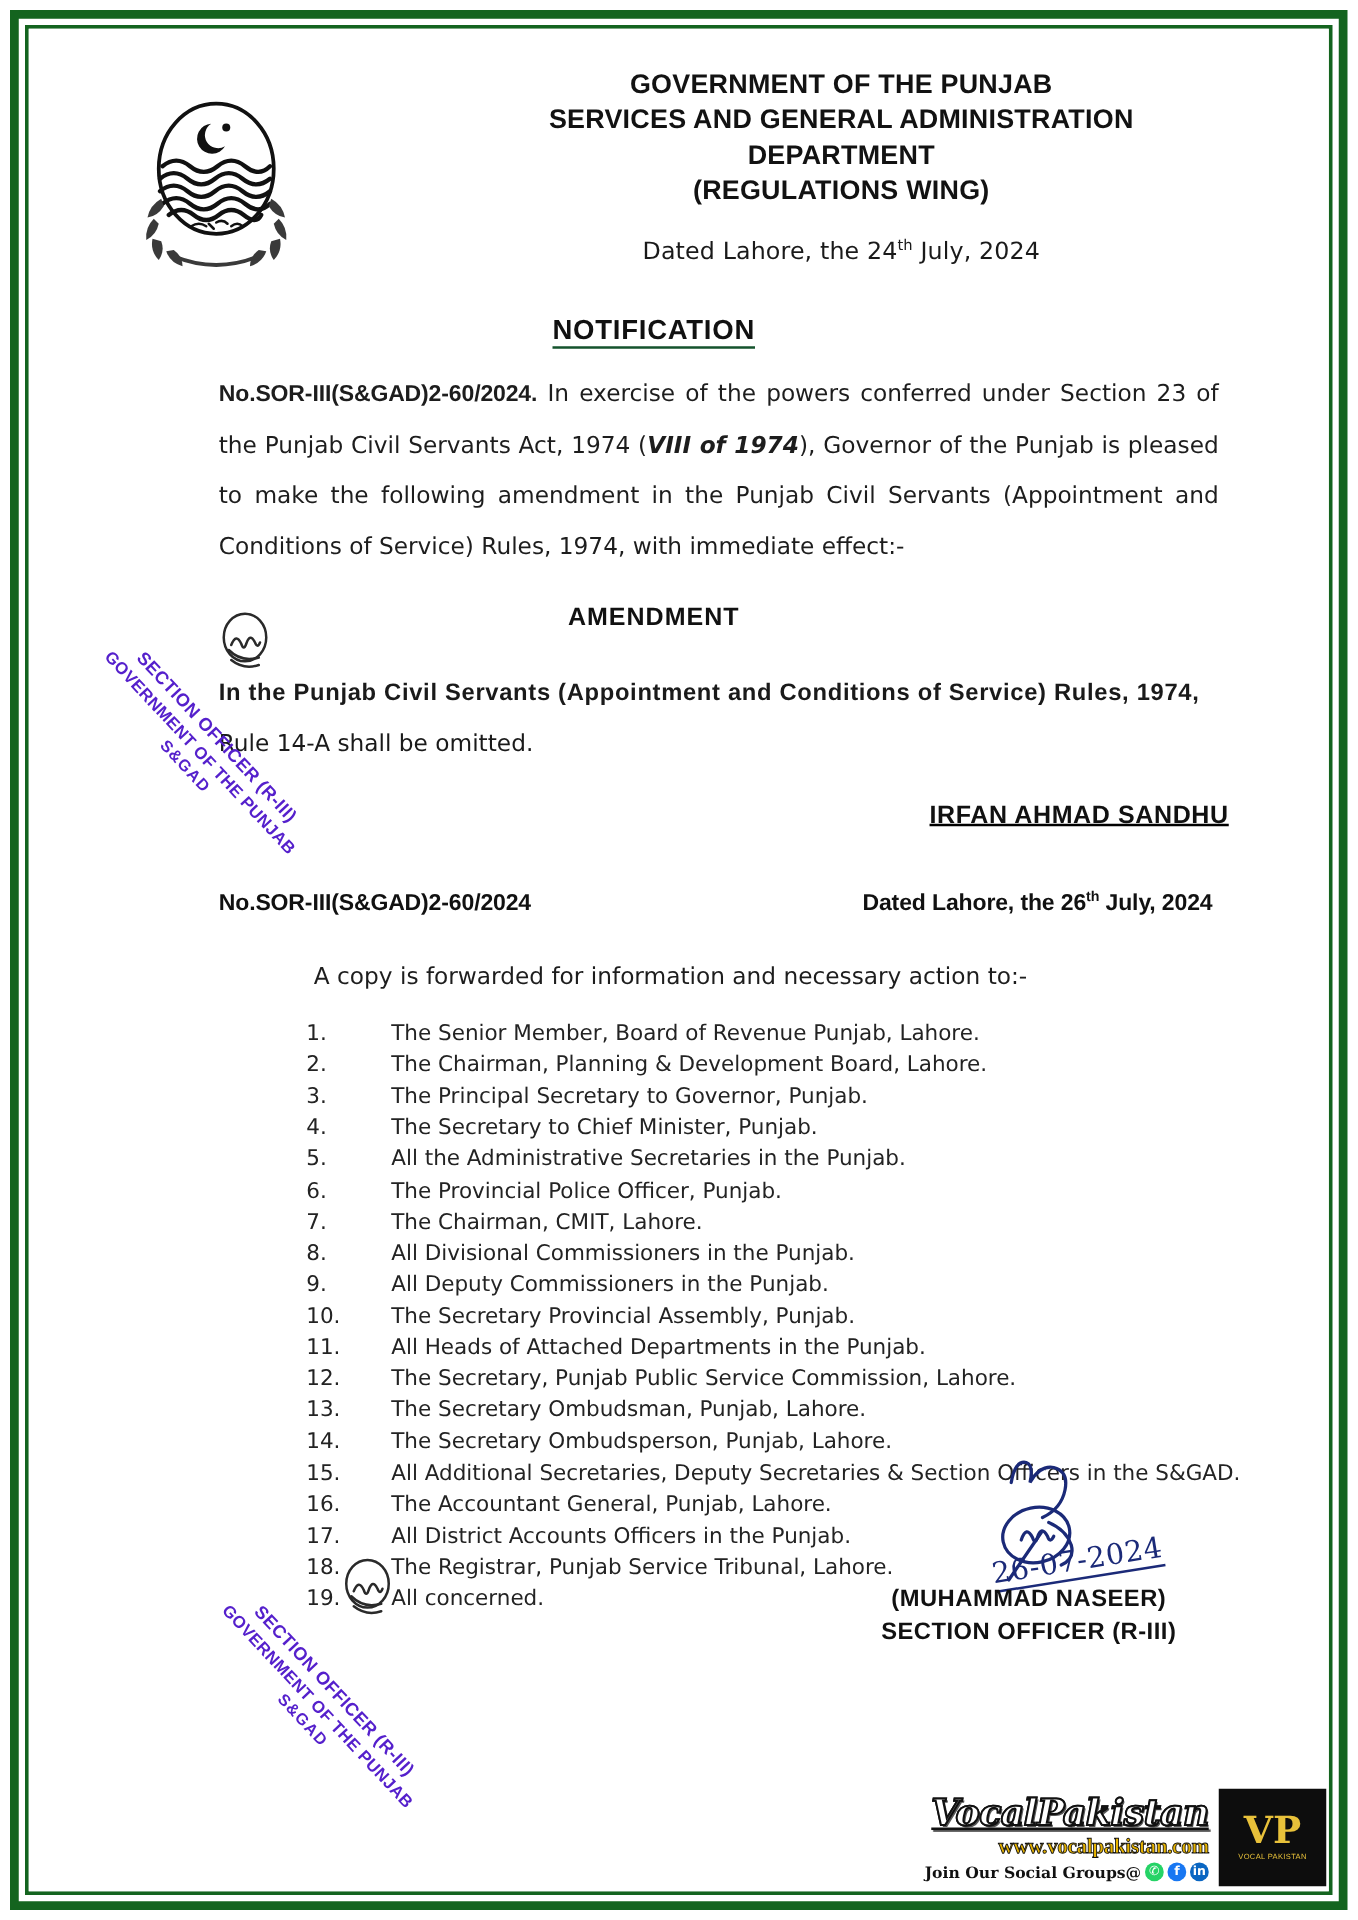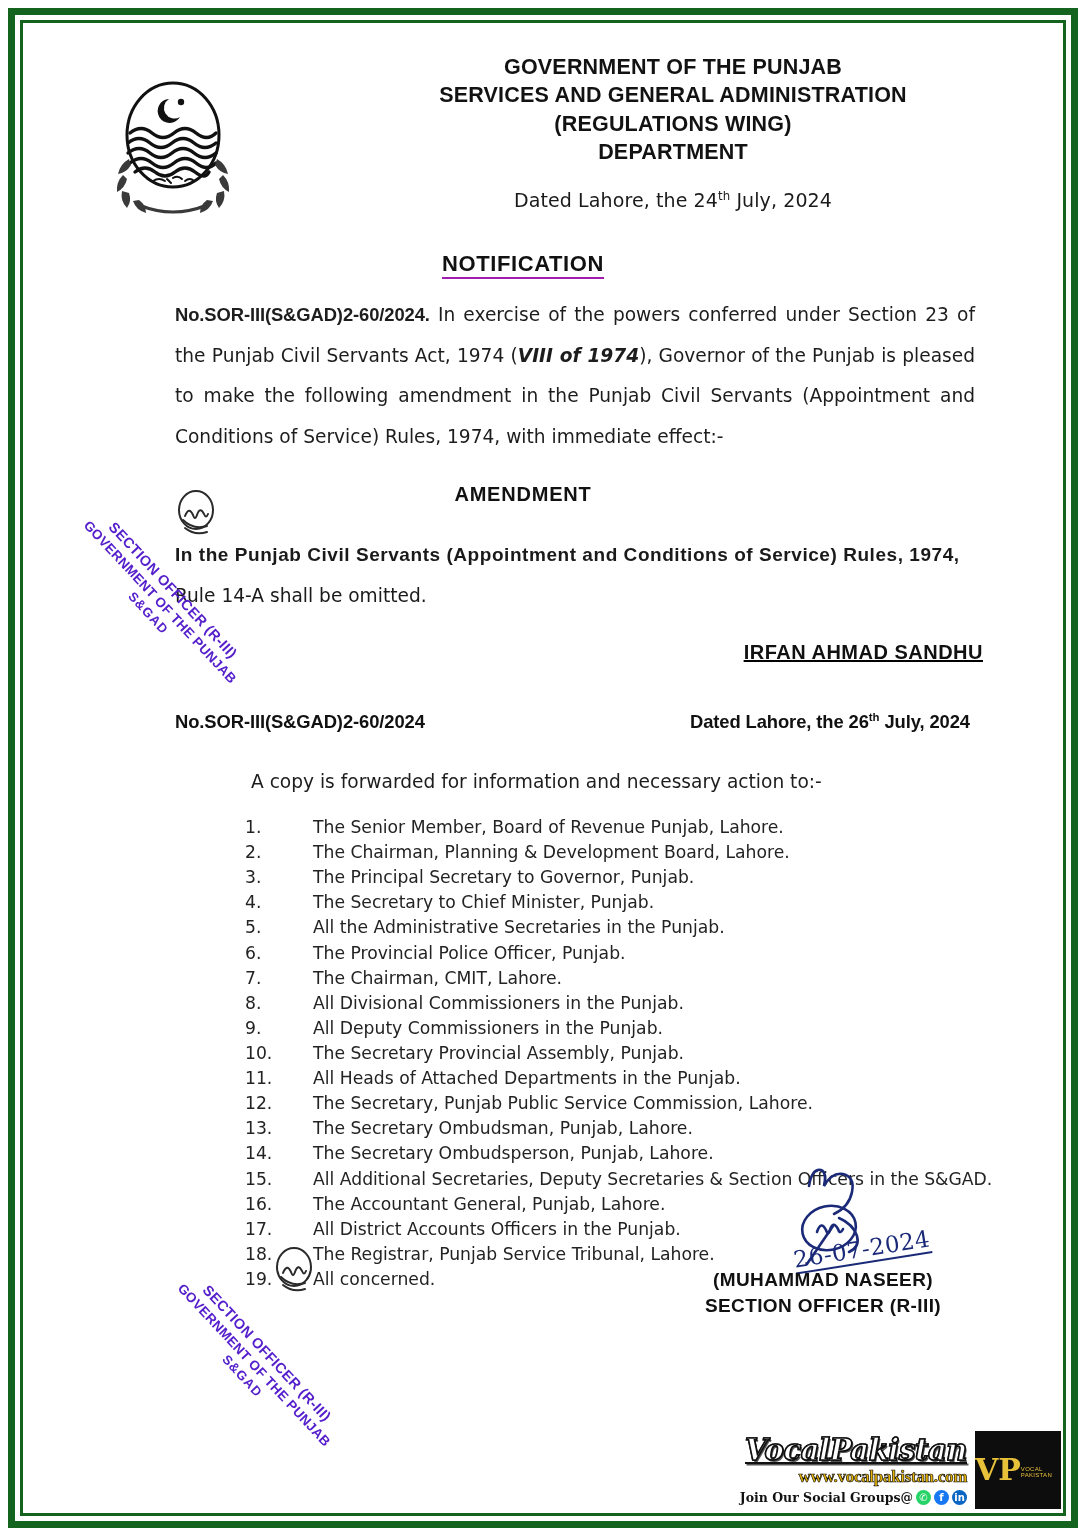--- a/index.html
+++ b/index.html
@@ -88,21 +88,21 @@
     text-align: center;
     padding-right: 40px;
     box-sizing: border-box;
   }
   .notif-title span {
     font-family: "Liberation Sans", sans-serif;
     font-weight: bold;
     font-size: 22px;
     letter-spacing: .6px;
     color: #111;
-    border-bottom: 2px solid #a21caf;
+    border-bottom: 2px solid #14532d;
     padding-bottom: 1px;
   }
 
   
   .body-para {
     position: absolute;
     left: 152px; top: 272px;
     width: 800px;
     font-size: 18.6px;
     line-height: 2.18;
@@ -331,21 +331,21 @@
   }
   .soc-wa { background: #25D366; }
   .soc-fb { background: #1877F2; }
   .soc-li { background: #0A66C2; }
   .fl-right {
     width: 86px;
     background: #0d0d0d;
     display: flex;
     align-items: center;
     justify-content: center;
-    flex-direction: row;
+    flex-direction: column;
   }
   .fl-mono {
     font-family: "DejaVu Serif", serif;
     font-weight: bold;
     font-size: 30px;
     color: #e8c13a;
     line-height: .95;
   }
   .fl-mono-sub {
     font-size: 6px;
@@ -400,22 +400,22 @@
           </g>
           <g fill="none" stroke="#3a3a3a" stroke-width="3" stroke-linecap="round">
             <path d="M30 130 q34 14 68 0"></path>
           </g>
         </svg>
       </div>
 
       <div class="header-text">
         <div class="gov-line">GOVERNMENT OF THE PUNJAB</div>
         <div class="gov-line">SERVICES AND GENERAL ADMINISTRATION</div>
+        <div class="gov-line">DEPARTMENT</div>
         <div class="gov-line">(REGULATIONS WING)</div>
-        <div class="gov-line">DEPARTMENT</div>
         <div class="dated-header"><span>Dated Lahore, the 24</span><sup>th</sup><span> July, 2024</span></div>
       </div>
     </div>
 
     <div class="notif-title">
       <span>NOTIFICATION</span>
     </div>
 
     <div class="body-para"><b>No.SOR-III(S&amp;GAD)2-60/2024.</b><span> In exercise of the powers conferred under Section 23 of the Punjab Civil Servants Act, 1974 (</span><i>VIII of 1974</i><span>), Governor of the Punjab is pleased to make the following amendment in the Punjab Civil Servants (Appointment and Conditions of Service) Rules, 1974, with immediate effect:-</span></div>
 

